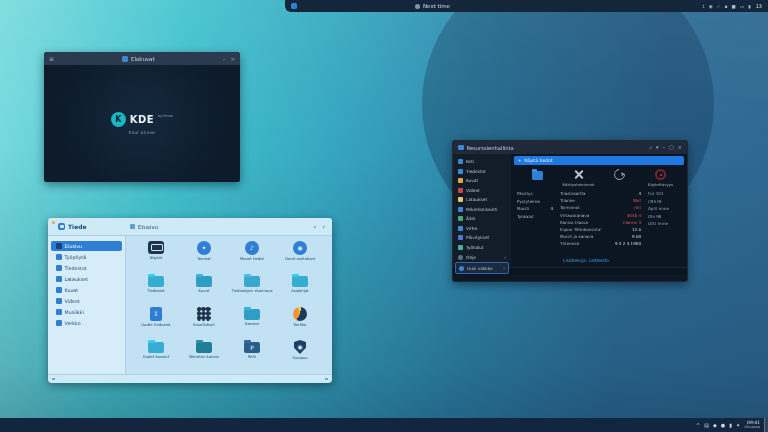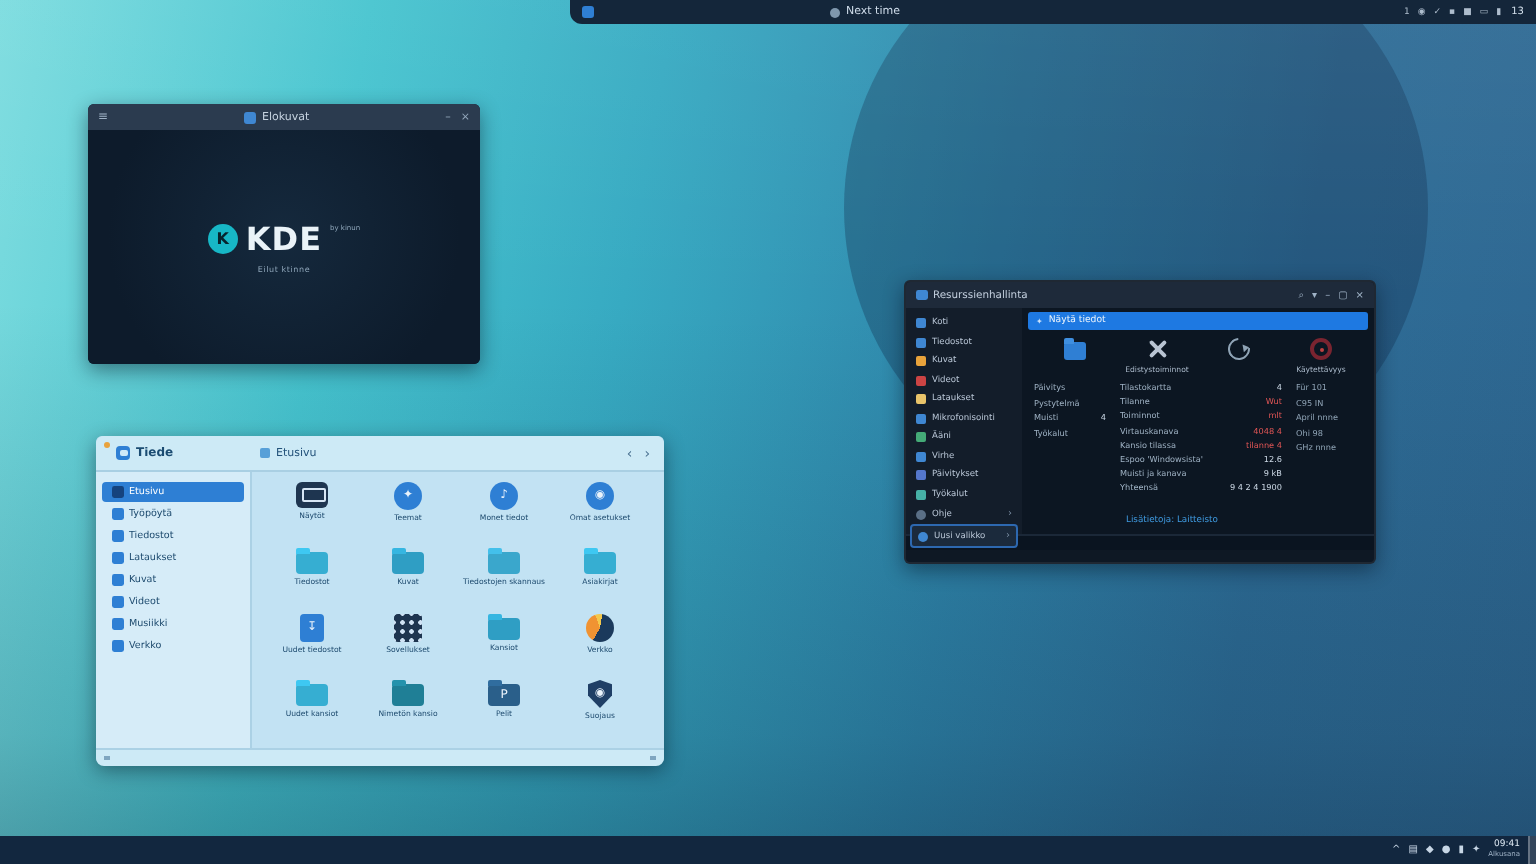--- a/index.html
+++ b/index.html
@@ -35,21 +35,21 @@
            font-size:5.5px;color:#c6d3e0;padding:0 5px;}
   .k-burger{color:#9fb2c6;font-size:6px;}
   .k-ttl{display:flex;align-items:center;gap:3px;margin:0 auto;}
   .k-appicon{width:6px;height:6px;border-radius:1.5px;background:#3f87d2;}
   .k-btns{display:flex;gap:5px;color:#93a7bb;font-size:5.5px;}
   .k-body{height:117px;border-radius:0 0 3px 3px;display:flex;flex-direction:column;align-items:center;justify-content:center;
           background:radial-gradient(circle at 50% 45%,#15293d 0%,#0d1b2b 75%);}
   .k-logo-row{display:flex;align-items:center;gap:4px;}
   .k-circ{width:15px;height:15px;border-radius:50%;background:#17b7c6;color:#07232c;font-size:8px;font-weight:bold;
           display:flex;align-items:center;justify-content:center;}
-  .k-kde{font-size:16px;font-weight:bold;color:#eaf3f8;letter-spacing:.5px;}
+  .k-kde{font-size:10px;font-weight:bold;color:#eaf3f8;letter-spacing:.5px;}
   .k-sup{font-size:3.5px;color:#8fa6ba;align-self:flex-start;margin-top:2px;}
   .k-sub{font-size:4px;color:#8fa6ba;margin-top:3px;letter-spacing:.3px;}
 
   
   .fwin{left:48px;top:218px;width:284px;height:164px;background:#c2e2f3;}
   .f-toolbar{height:17px;background:#cdeaf6;border-bottom:1px solid #a9cfe3;border-radius:4px 4px 0 0;
              display:flex;align-items:center;position:relative;}
   .f-dot{position:absolute;left:4px;top:3px;width:3px;height:3px;border-radius:50%;background:#e8a33d;}
   .f-appname{display:flex;align-items:center;gap:3px;width:72px;padding-left:10px;font-size:6px;font-weight:bold;color:#1b4c72;}
   .f-appicon{width:7px;height:7px;border-radius:2px;background:#2e7fd4;position:relative;}

